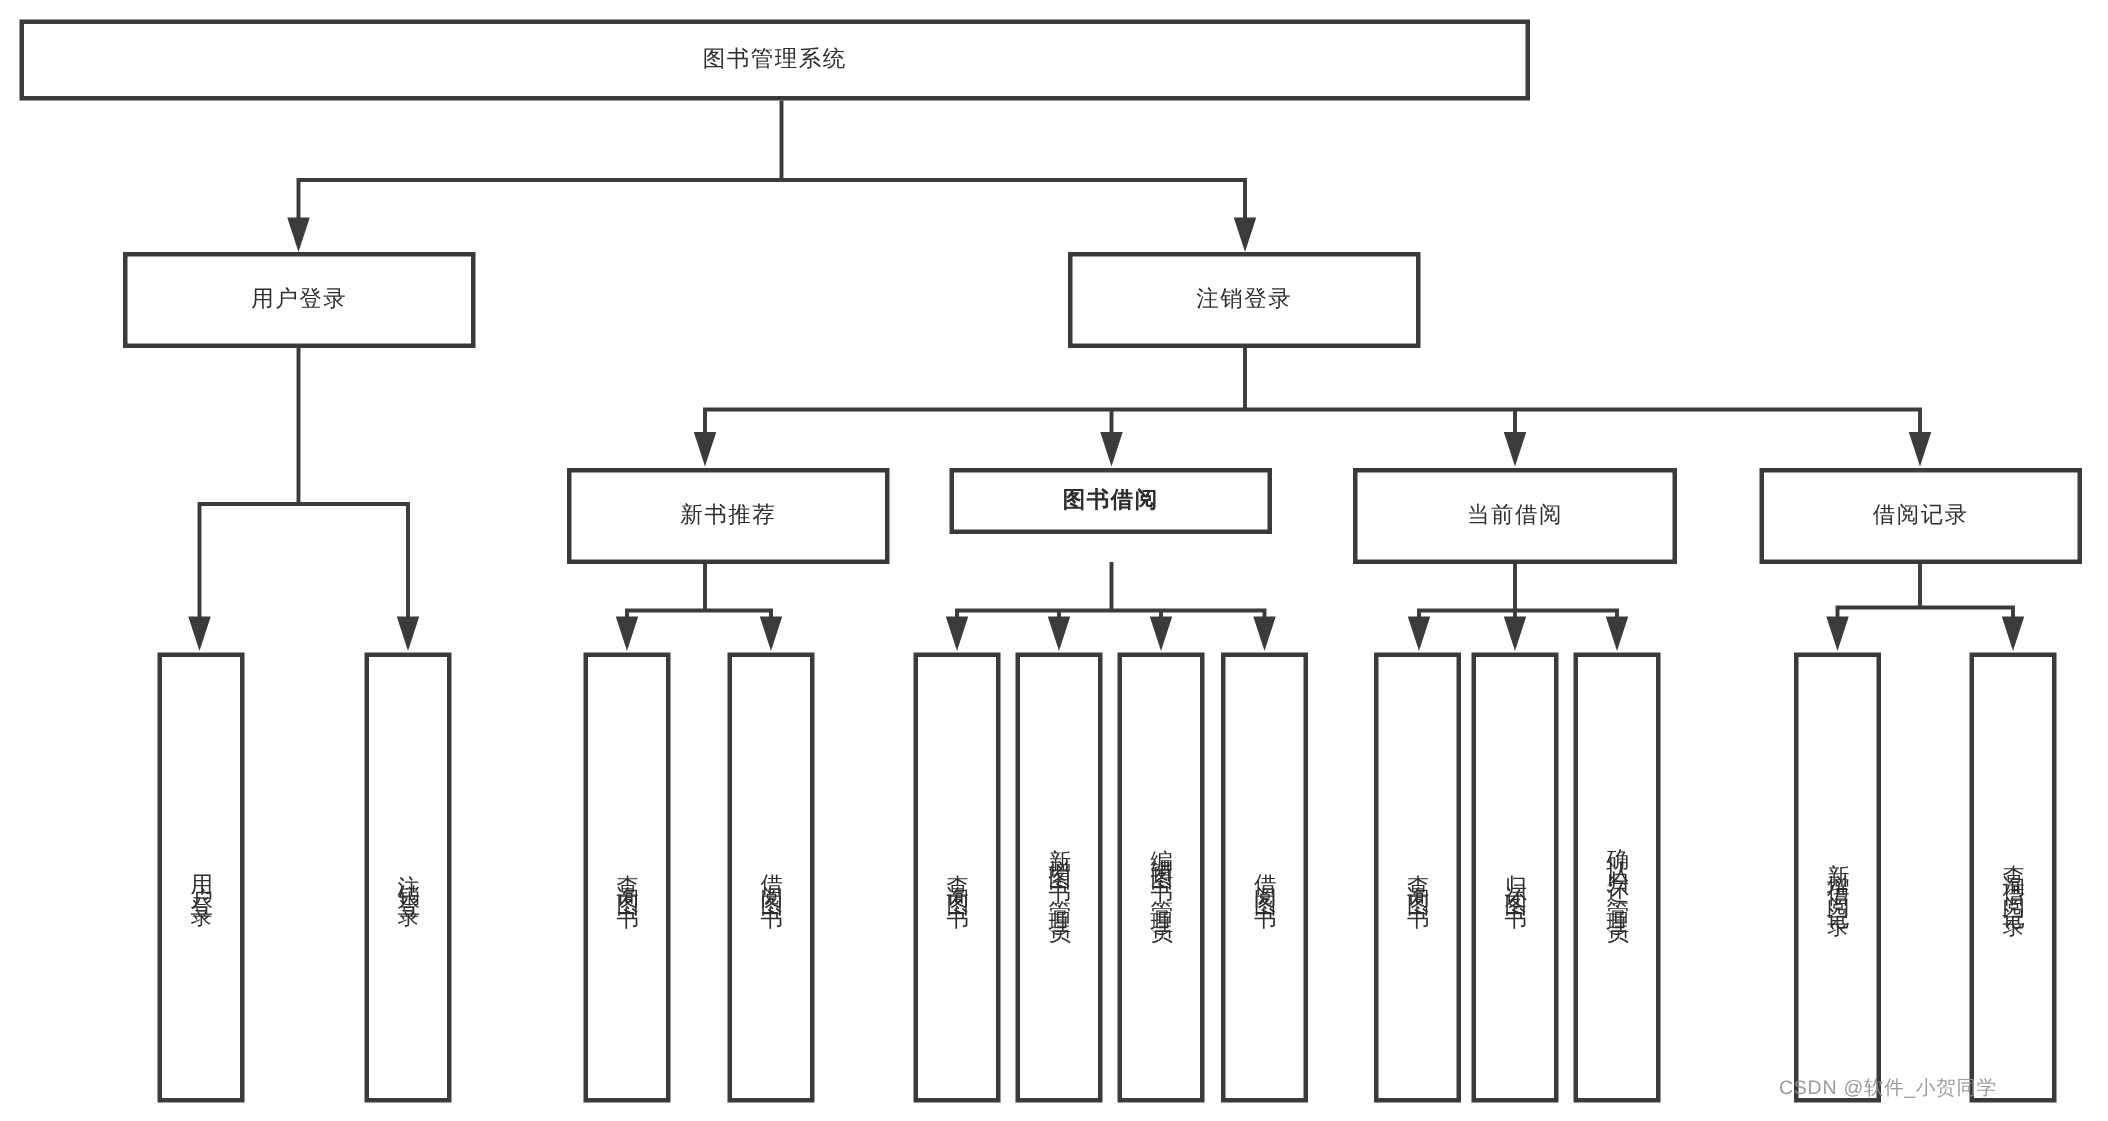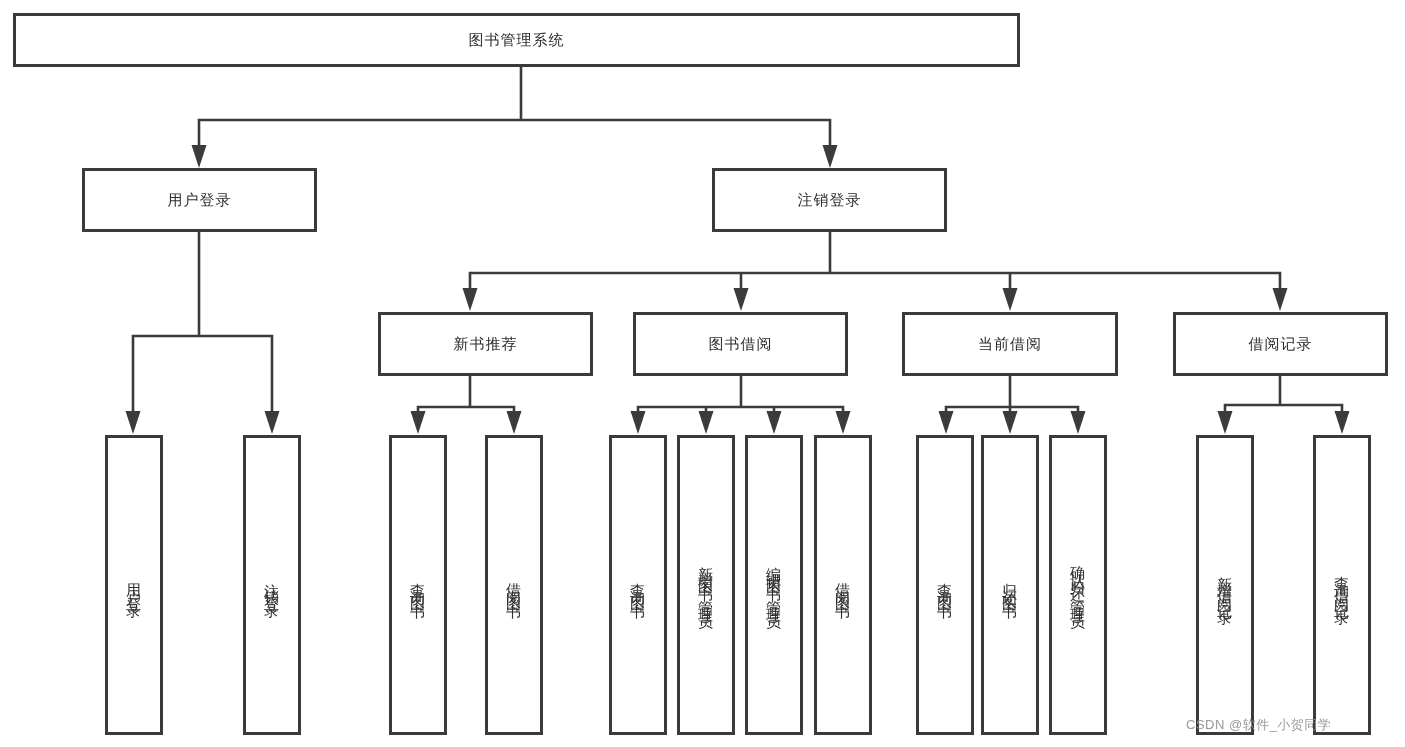--- a/index.html
+++ b/index.html
@@ -101,21 +101,21 @@
       <polygon points="1334.5,411 1349.5,411 1342,434"></polygon>
     </g>
   </svg>
 
   <div class="node" style="left:13px; top:13px; width:1007px; height:54px;">图书管理系统</div>
 
   <div class="node" style="left:82px; top:168px; width:235px; height:64px;">用户登录</div>
   <div class="node" style="left:712px; top:168px; width:235px; height:64px;">注销登录</div>
 
   <div class="node" style="left:378px; top:312px; width:215px; height:64px;">新书推荐</div>
-  <div class="node" style="left:633px; top:312px; width:215px; height:64px;">图书借阅</div>
+  <div class="node" style="left:633px; top:312px; width:215px; height:44px;font-weight:bold;">图书借阅</div>
   <div class="node" style="left:1173px; top:312px; width:215px; height:64px;">借阅记录</div>
   <div class="node" style="left:902px; top:312px; width:216px; height:64px;">当前借阅</div>
 
   <div class="node v" style="left:105px; top:435px; width:58px; height:300px;">用户登录</div>
   <div class="node v" style="left:243px; top:435px; width:58px; height:300px;">注销登录</div>
 
   <div class="node v" style="left:389px; top:435px; width:58px; height:300px;">查询图书</div>
   <div class="node v" style="left:485px; top:435px; width:58px; height:300px;">借阅图书</div>
 
   <div class="node v" style="left:609px; top:435px; width:58px; height:300px;">查询图书</div>

